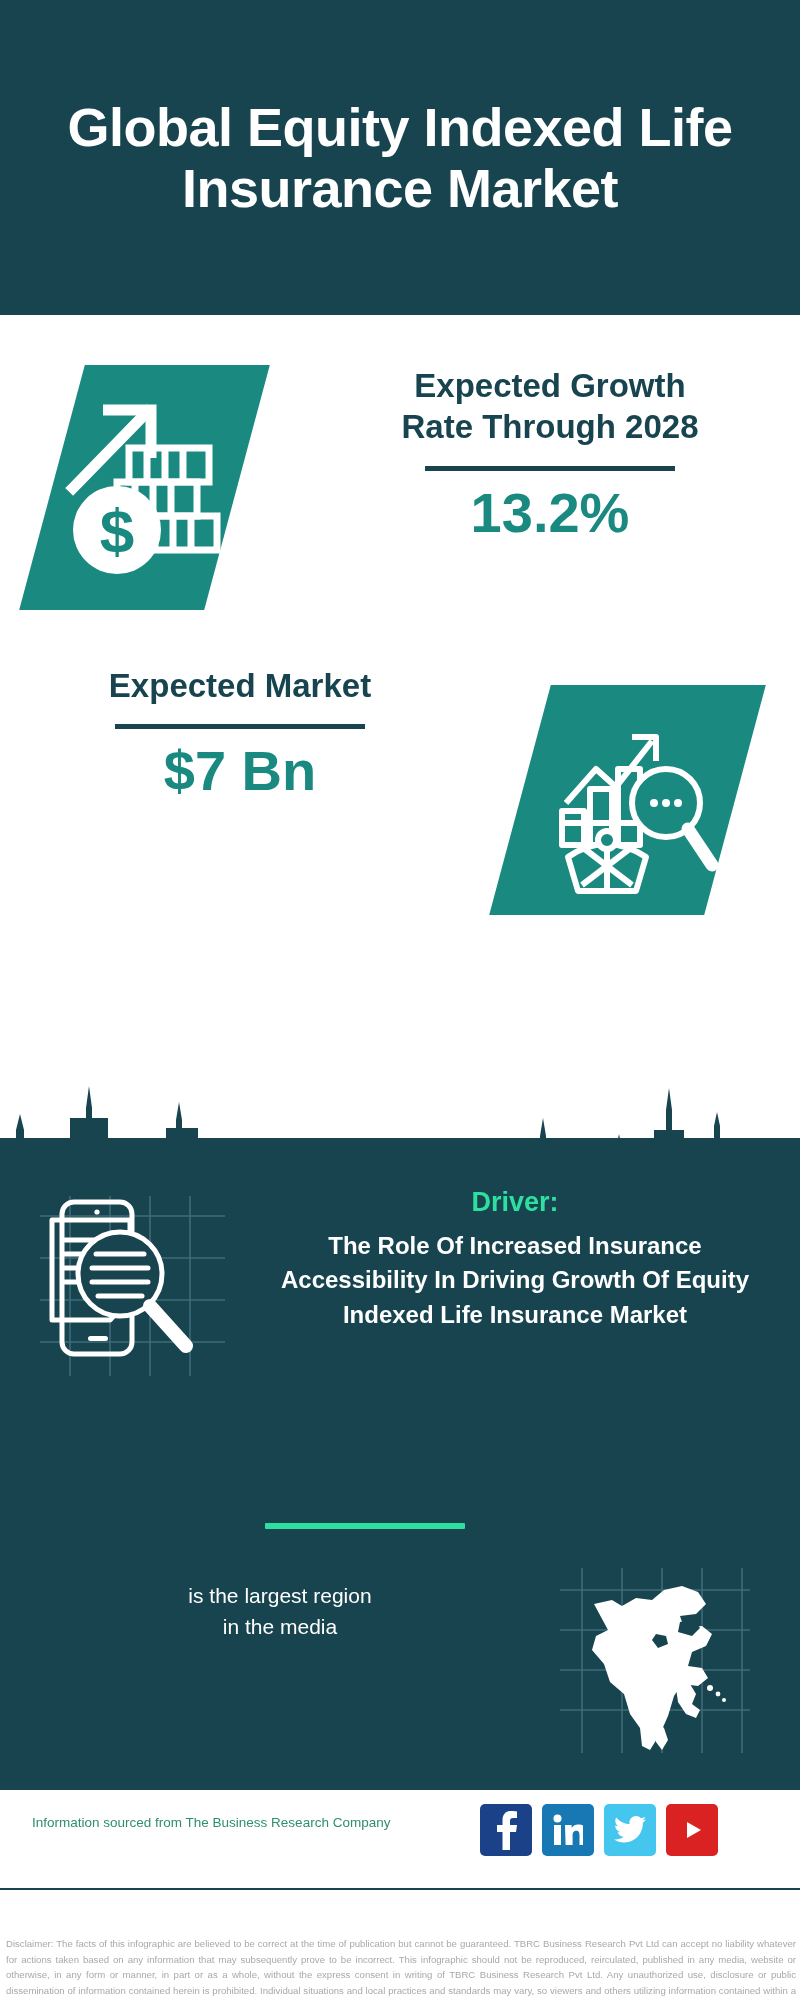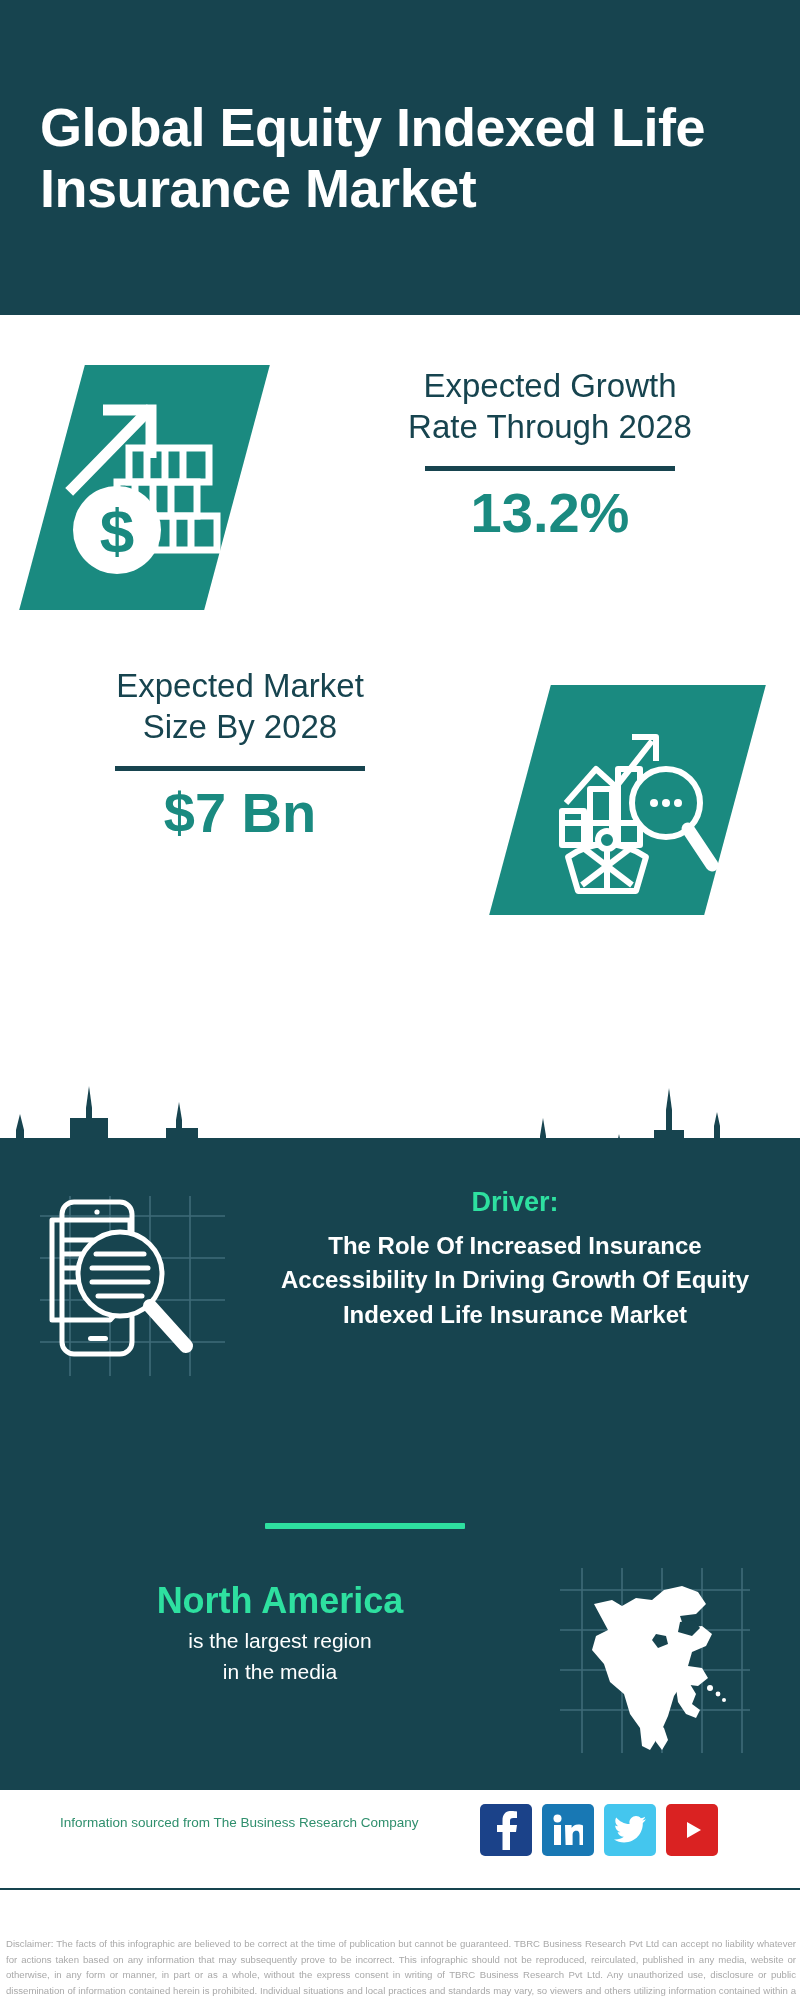--- a/index.html
+++ b/index.html
@@ -3,34 +3,34 @@
 <meta charset="utf-8">
 <style>
   html,body{margin:0;padding:0;background:#fff;}
   body{width:800px;height:2000px;font-family:"Liberation Sans",sans-serif;overflow:hidden;}
   .page{position:relative;width:800px;height:2000px;background:#ffffff;}
 
   
   .header{position:absolute;left:0;top:0;width:800px;height:315px;background:#17444f;
           display:flex;align-items:center;justify-content:center;}
   .header h1{margin:0;color:#ffffff;font-size:54px;line-height:1.12;font-weight:bold;
-             letter-spacing:-0.5px;padding:0 40px;}
+             text-align:center;letter-spacing:-0.5px;padding:0 40px;}
 
   
   .mid{position:absolute;left:0;top:315px;width:800px;height:875px;background:#ffffff;}
 
   
   .row-growth{position:absolute;left:0;top:40px;width:800px;height:290px;}
   .para{position:absolute;background:#1a8a80;}
   .para-left{left:52px;top:10px;width:185px;height:245px;
              transform:skewX(-15deg);}
   .icon-money{position:absolute;left:55px;top:25px;width:180px;height:215px;}
 
   .growth-text{position:absolute;left:330px;top:10px;width:440px;text-align:center;}
-  .lbl{color:#17444f;font-size:33px;font-weight:normal;line-height:1.25;}
+  .lbl{color:#17444f;font-size:33px;font-weight:bold;line-height:1.25;}
   .rule-dark{width:250px;height:5px;background:#17444f;margin:18px auto 14px auto;}
   .bigval{color:#1a8a80;font-size:56px;font-weight:bold;line-height:1;}
 
   
   .row-size{position:absolute;left:0;top:340px;width:696px;height:300px;}
   .size-text{position:absolute;left:20px;top:10px;width:440px;text-align:center;}
   .para-right{left:520px;top:30px;width:215px;height:230px;transform:skewX(-15deg);}
   .icon-chart{position:absolute;left:548px;top:52px;width:175px;height:190px;}
 
   
@@ -50,21 +50,21 @@
 
   .region-wrap{position:absolute;left:0;top:430px;width:800px;height:190px;}
   .region-copy{position:absolute;left:30px;top:10px;width:500px;text-align:center;}
   .region-name{color:#2ee0a0;font-size:36px;font-weight:bold;line-height:1.25;}
   .region-sub{color:#ffffff;font-size:21px;line-height:1.3;margin-top:4px;}
   .map-box{position:absolute;left:560px;top:0px;width:190px;height:185px;}
 
   
   .footer{position:absolute;left:0;top:1790px;width:800px;height:100px;background:#ffffff;}
   .src{position:absolute;left:32px;top:22px;width:440px;color:#2f8f6d;font-size:13.5px;
-       line-height:1.65;margin-left:28px;}
+       line-height:1.65;}
   .socials{position:absolute;left:480px;top:14px;display:flex;gap:10px;}
   .sico{width:52px;height:52px;border-radius:5px;display:flex;align-items:center;
          justify-content:center;}
   .fb{background:#1b4289;} .li{background:#1878b4;} .tw{background:#44c6ee;} .yt{background:#da2222;}
 
   .divline{position:absolute;left:0;top:1888px;width:800px;height:2px;background:#17444f;}
   .disclaimer{position:absolute;left:6px;top:1936px;width:790px;color:#a9a9a9;font-size:9.6px;
               line-height:1.62;text-align:justify;}
 </style>
 </head>
@@ -107,21 +107,20 @@
         <div class="lbl">Expected Growth</div>
         <div class="lbl">Rate Through 2028</div>
         <div class="rule-dark"></div>
         <div class="bigval">13.2%</div>
       </div>
     </div>
 
     <div class="row-size">
       <div class="size-text">
         <div class="lbl">Expected Market</div>
-        <div class="lbl">Size By 2028</div>
         <div class="rule-dark"></div>
         <div class="bigval">$7 Bn</div>
       </div>
 
       <div class="para para-right"></div>
       <svg class="icon-chart" viewBox="0 0 175 190">
         <g fill="none" stroke="#ffffff" stroke-width="6" stroke-linejoin="round">
           <polyline points="18,96 48,62 68,80 104,34"></polyline>
           <polyline points="84,30 108,30 108,54"></polyline>
           <rect x="14" y="104" width="22" height="34"></rect>
@@ -241,21 +240,20 @@
       <div class="driver-copy">
         <div class="driver-title">Driver:</div>
         <div class="driver-body">The Role Of Increased Insurance Accessibility In Driving Growth Of Equity Indexed Life Insurance Market</div>
       </div>
     </div>
 
     <div class="rule-green"></div>
 
     <div class="region-wrap">
       <div class="region-copy">
-        <div class="region-name">North America</div>
         <div class="region-sub">is the largest region</div>
         <div class="region-sub">in the media</div>
       </div>
 
       <svg class="map-box" viewBox="0 0 190 185">
         <g stroke="#3f6b78" stroke-width="1.6" fill="none">
           <line x1="22" y1="0" x2="22" y2="185"></line>
             <line x1="62" y1="0" x2="62" y2="185"></line>
           <line x1="102" y1="0" x2="102" y2="185"></line>
             <line x1="142" y1="0" x2="142" y2="185"></line>

